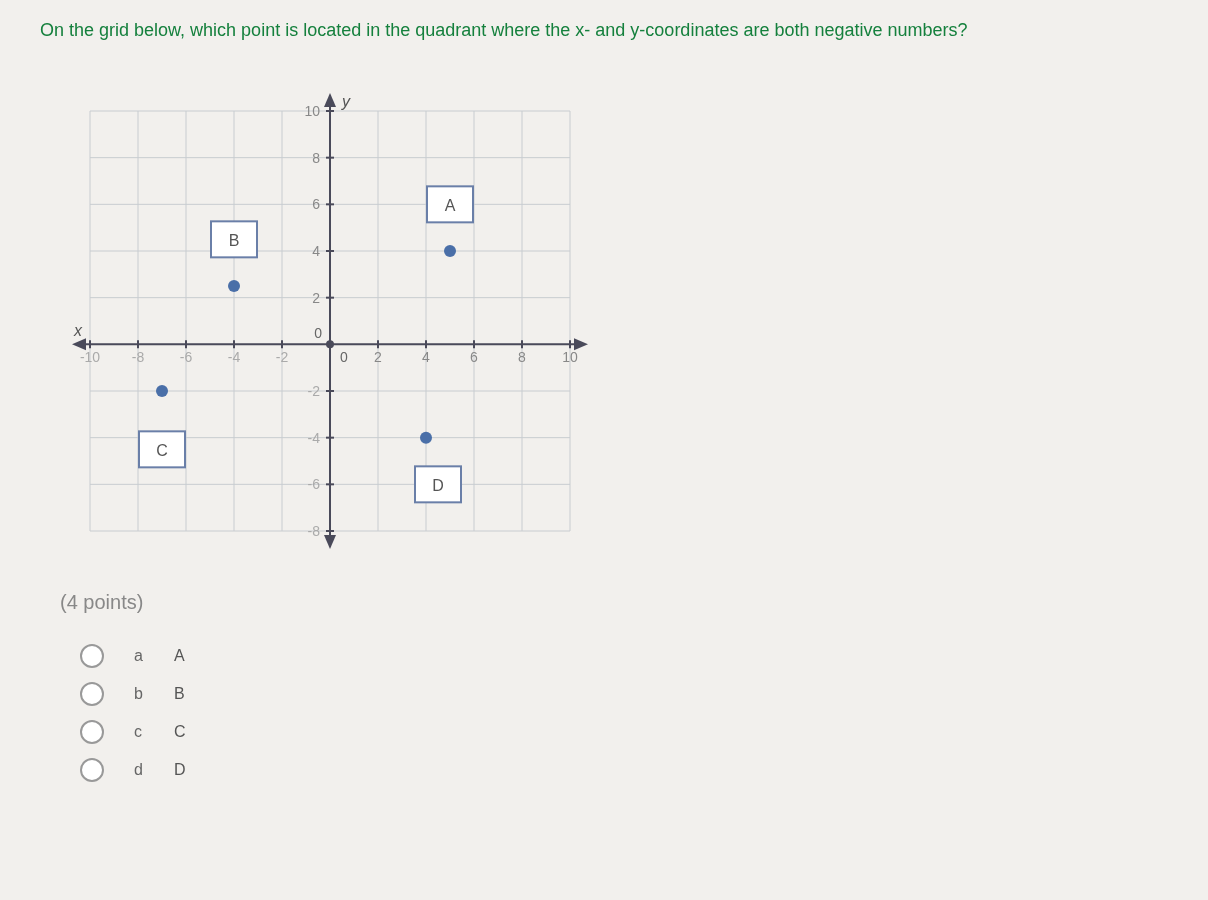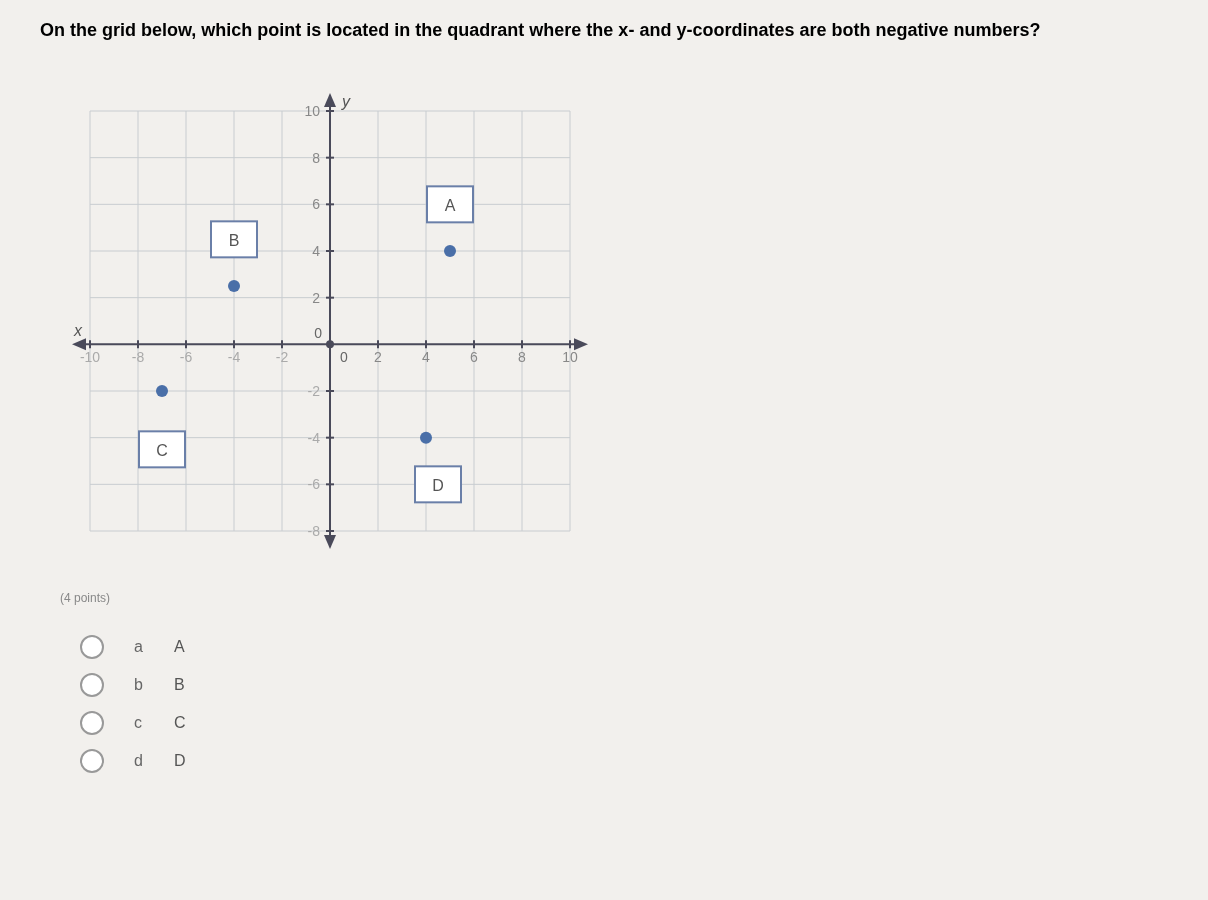--- a/index.html
+++ b/index.html
@@ -6,22 +6,22 @@
       margin: 0;
       padding: 20px 40px;
       font-family: Arial, sans-serif;
       color: #333;
       background: #f2f0ed;
       width: 1208px;
       box-sizing: border-box;
     }
     .question-text {
       font-size: 18px;
-      font-weight: 700;
-      color: #000000;
+      font-weight: 400;
+      color: #15803d;
       margin-bottom: 40px;
     }
     .chart-container {
       position: relative;
       width: 540px;
       height: 480px;
       margin: 20px 0 20px 20px;
     }
     svg.grid-svg {
       width: 100%;
@@ -31,21 +31,21 @@
     .axis-line { stroke: #4a4a5a; stroke-width: 2; }
     .arrow { fill: #4a4a5a; }
     .tick-label { font-size: 14px; fill: #888; font-family: Arial; }
     .tick-label.neg { fill: #aaa; }
     .origin-label { font-size: 14px; fill: #666; }
     .axis-title { font-size: 16px; fill: #555; font-style: italic; }
     .pt { fill: #4a6fa8; }
     .label-box { fill: #fff; stroke: #6a7fa8; stroke-width: 2; }
     .label-text { font-size: 16px; fill: #555; font-family: Arial; text-anchor: middle; dominant-baseline: central; }
     .points-text {
-      font-size: 12px;
+      font-size: 20px;
       color: #888;
       margin: 30px 0 30px 20px;
     }
     .options {
       margin-left: 40px;
     }
     .option-row {
       display: flex;
       align-items: center;
       margin-bottom: 14px;

